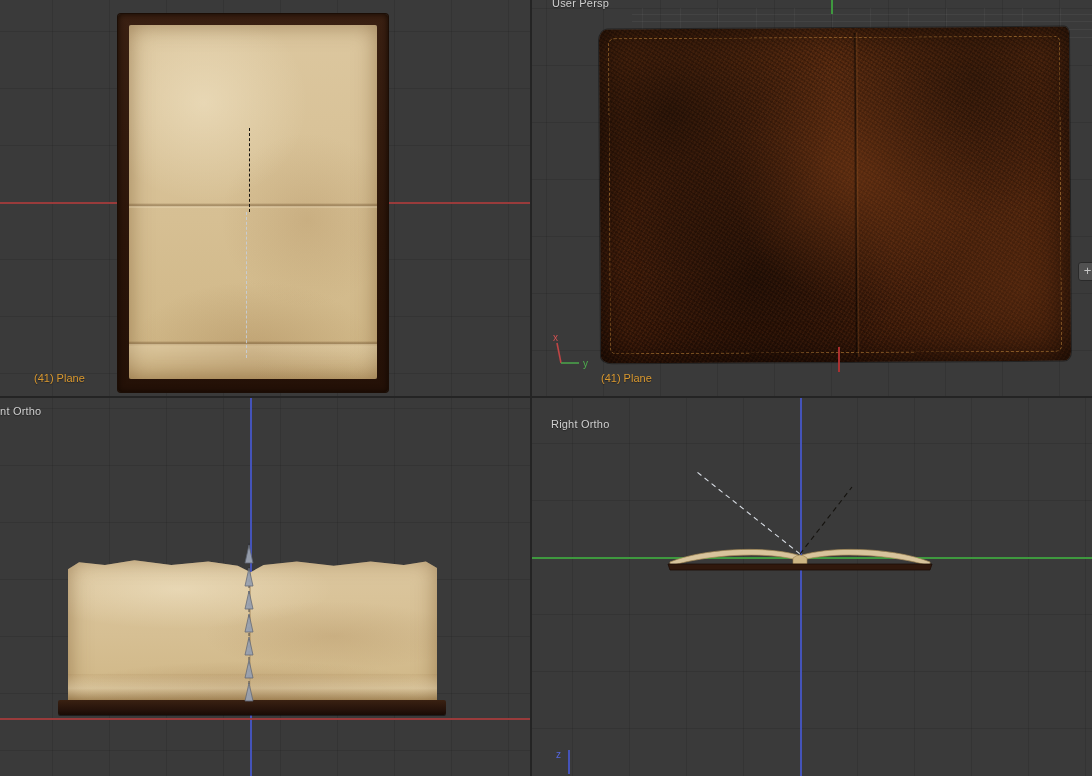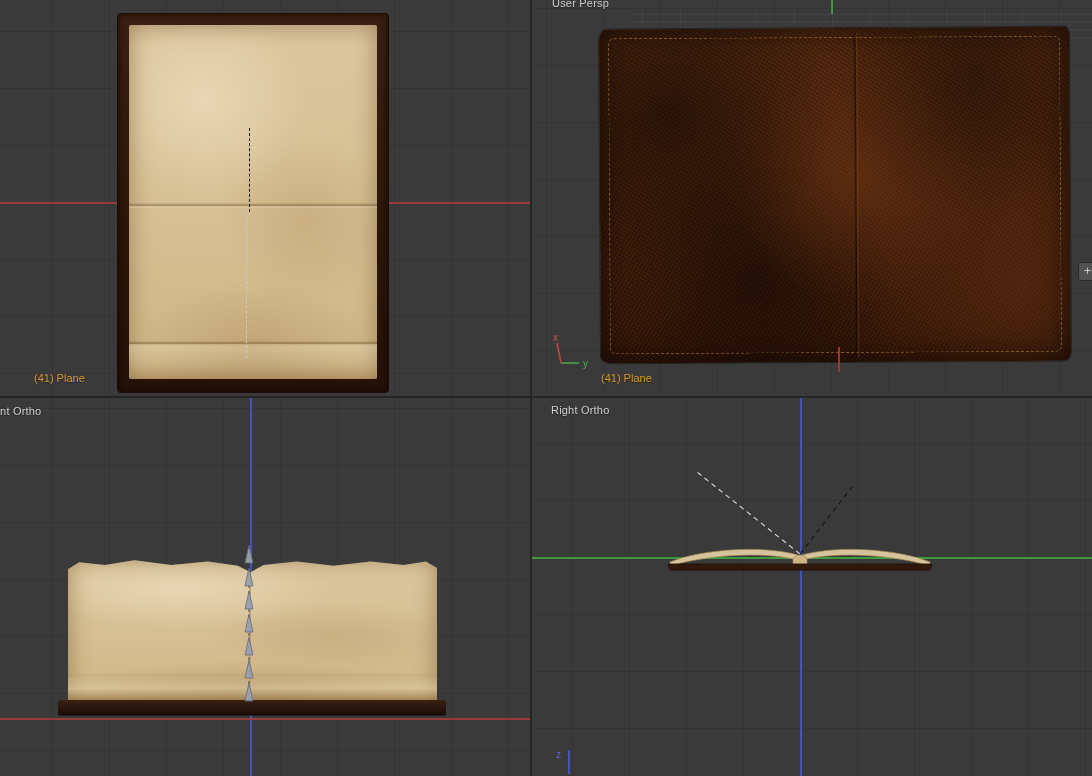--- a/index.html
+++ b/index.html
@@ -206,21 +206,21 @@
         <polygon points="13,48 9,66 17,66"></polygon>
         <polygon points="13,71 9,89 17,89"></polygon>
         <polygon points="13,94 9,112 17,112"></polygon>
         <polygon points="13,117 9,135 17,135"></polygon>
         <polygon points="13,140 9,158 17,158"></polygon>
       </g>
     </svg>
   </div>
 
   <div class="viewport" id="vp-br">
-    <div class="vp-label" style="left:19px;top:6px;">Right Ortho</div>
+    <div class="vp-label" style="left:19px;top:20px;">Right Ortho</div>
 
     <div class="axis-v blue" style="left:268px;"></div>
     <div class="axis-h green" style="top:159px;"></div>
 
     <svg class="book-side-svg" width="280" height="120" viewBox="0 0 280 120">
 
       <line x1="138" y1="96" x2="35" y2="14" stroke="#d8dde4" stroke-width="1.1" stroke-dasharray="5 4"></line>
       <line x1="138" y1="96" x2="190" y2="29" stroke="#14120e" stroke-width="1.1" stroke-dasharray="5 4"></line>
 
       <path d="M 8 104 C 40 91, 100 87, 136 97 L 136 102 C 100 93, 45 97, 8 108 Z" fill="#d8c49c" stroke="#a88c58" stroke-width="0.7"></path>

